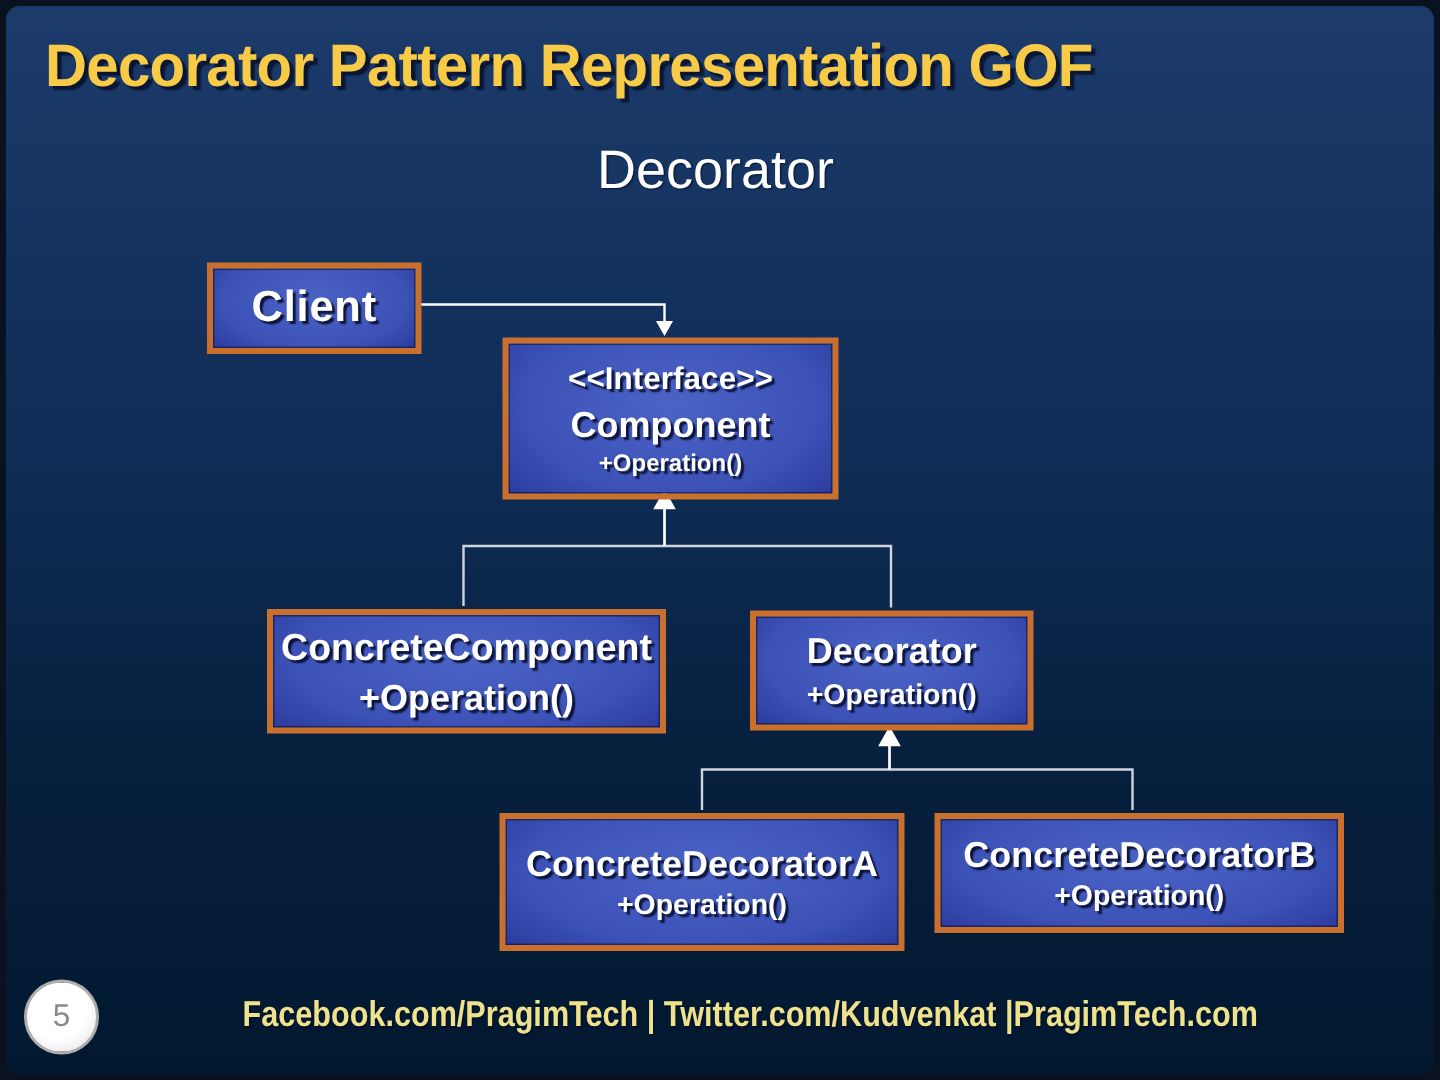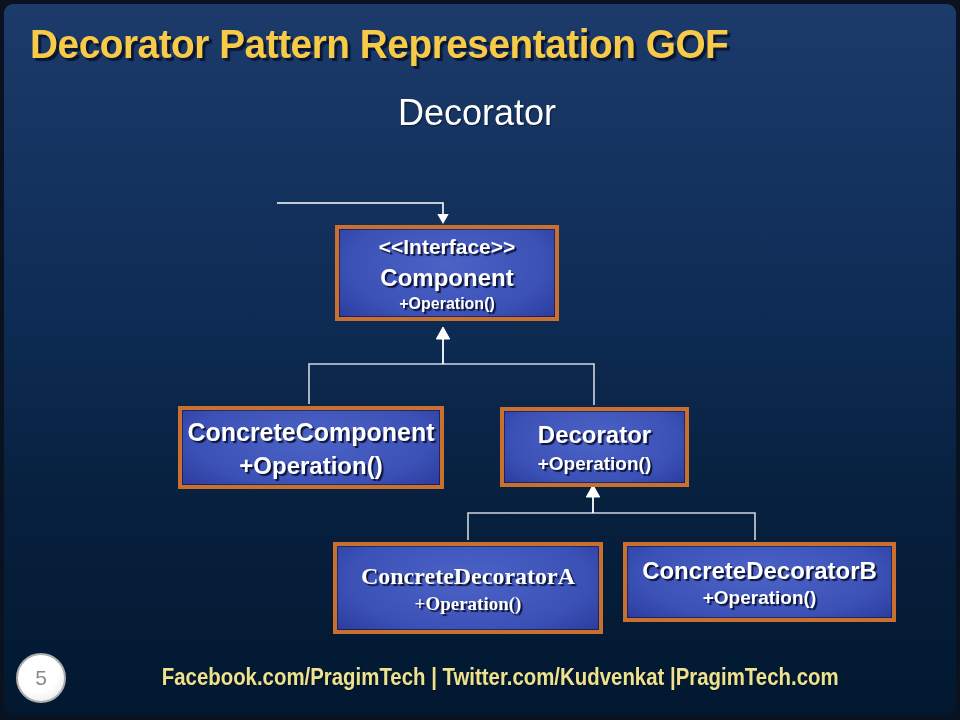--- a/index.html
+++ b/index.html
@@ -48,31 +48,31 @@
       var(--box-fill-edge,#1B2870) 100%);
     box-shadow:inset 0 0 0 1px rgba(8,14,45,0.55);
     color:#fff;font-weight:bold;text-align:center;
     display:flex;flex-direction:column;
     justify-content:center;align-items:center;
     text-shadow:2px 2px 1px rgba(8,14,45,0.9);
     white-space:nowrap;
   }
   .client-box{left:134px;top:171px;width:143px;height:61px;}
   .client-box .name{font-size:29px;letter-spacing:0.5px;}
-  .component-box{left:331px;top:221px;width:224px;height:96px;}
+  .component-box{left:331px;top:221px;width:224px;height:108px;}
   .component-box .stereotype{font-size:21px;line-height:30px;}
   .component-box .name{font-size:24px;line-height:31px;}
   .component-box .member{font-size:16px;line-height:21px;}
   .concrete-component-box{left:174px;top:402px;width:266px;height:83px;}
   .concrete-component-box .name{font-size:25px;line-height:36px;}
   .concrete-component-box .member{font-size:24px;line-height:32px;}
   .decorator-box{left:496px;top:403px;width:189px;height:80px;}
   .decorator-box .name{font-size:24px;line-height:33px;}
   .decorator-box .member{font-size:19px;line-height:25px;}
-  .cd-a-box{left:329px;top:538px;width:270px;height:92px;font-family:Liberation Serif, serif;}
+  .cd-a-box{left:329px;top:538px;width:270px;height:92px;}
   .cd-b-box{left:619px;top:538px;width:273px;height:80px;}
   .cd-a-box .name,.cd-b-box .name{font-size:24px;line-height:31px;}
   .cd-a-box .member,.cd-b-box .member{font-size:19px;line-height:24px;}
   .footer{
     position:absolute;left:40px;right:0;bottom:26px;
     text-align:center;z-index:2;
   }
   .footer .footer-text{
     display:inline-block;
     font-size:24px;font-weight:bold;line-height:26px;
@@ -111,20 +111,23 @@
       <polygon points="443,327 436.3,339 449.7,339" style="fill:var(--arrow,#fff);stroke:var(--arrow,#fff)" stroke-width="1"></polygon>
     </g>
 
     <g>
       <polyline points="468,540 468,513 755,513 755,540" fill="none" style="stroke:var(--connector-line,#CFD5DE)" stroke-width="1.6"></polyline>
       <line x1="593" y1="513" x2="593" y2="497" style="stroke:var(--arrow,#fff)" stroke-width="1.8"></line>
       <polygon points="593,485 586.3,497 599.7,497" style="fill:var(--arrow,#fff);stroke:var(--arrow,#fff)" stroke-width="1"></polygon>
     </g>
   </svg>
 
+  <div class="uml-box client-box">
+    <div class="name">Client</div>
+  </div>
 
   <div class="uml-box component-box">
     <div class="stereotype">&lt;&lt;Interface&gt;&gt;</div>
     <div class="name">Component</div>
     <div class="member">+Operation()</div>
   </div>
 
   <div class="uml-box concrete-component-box">
     <div class="name">ConcreteComponent</div>
     <div class="member">+Operation()</div>

